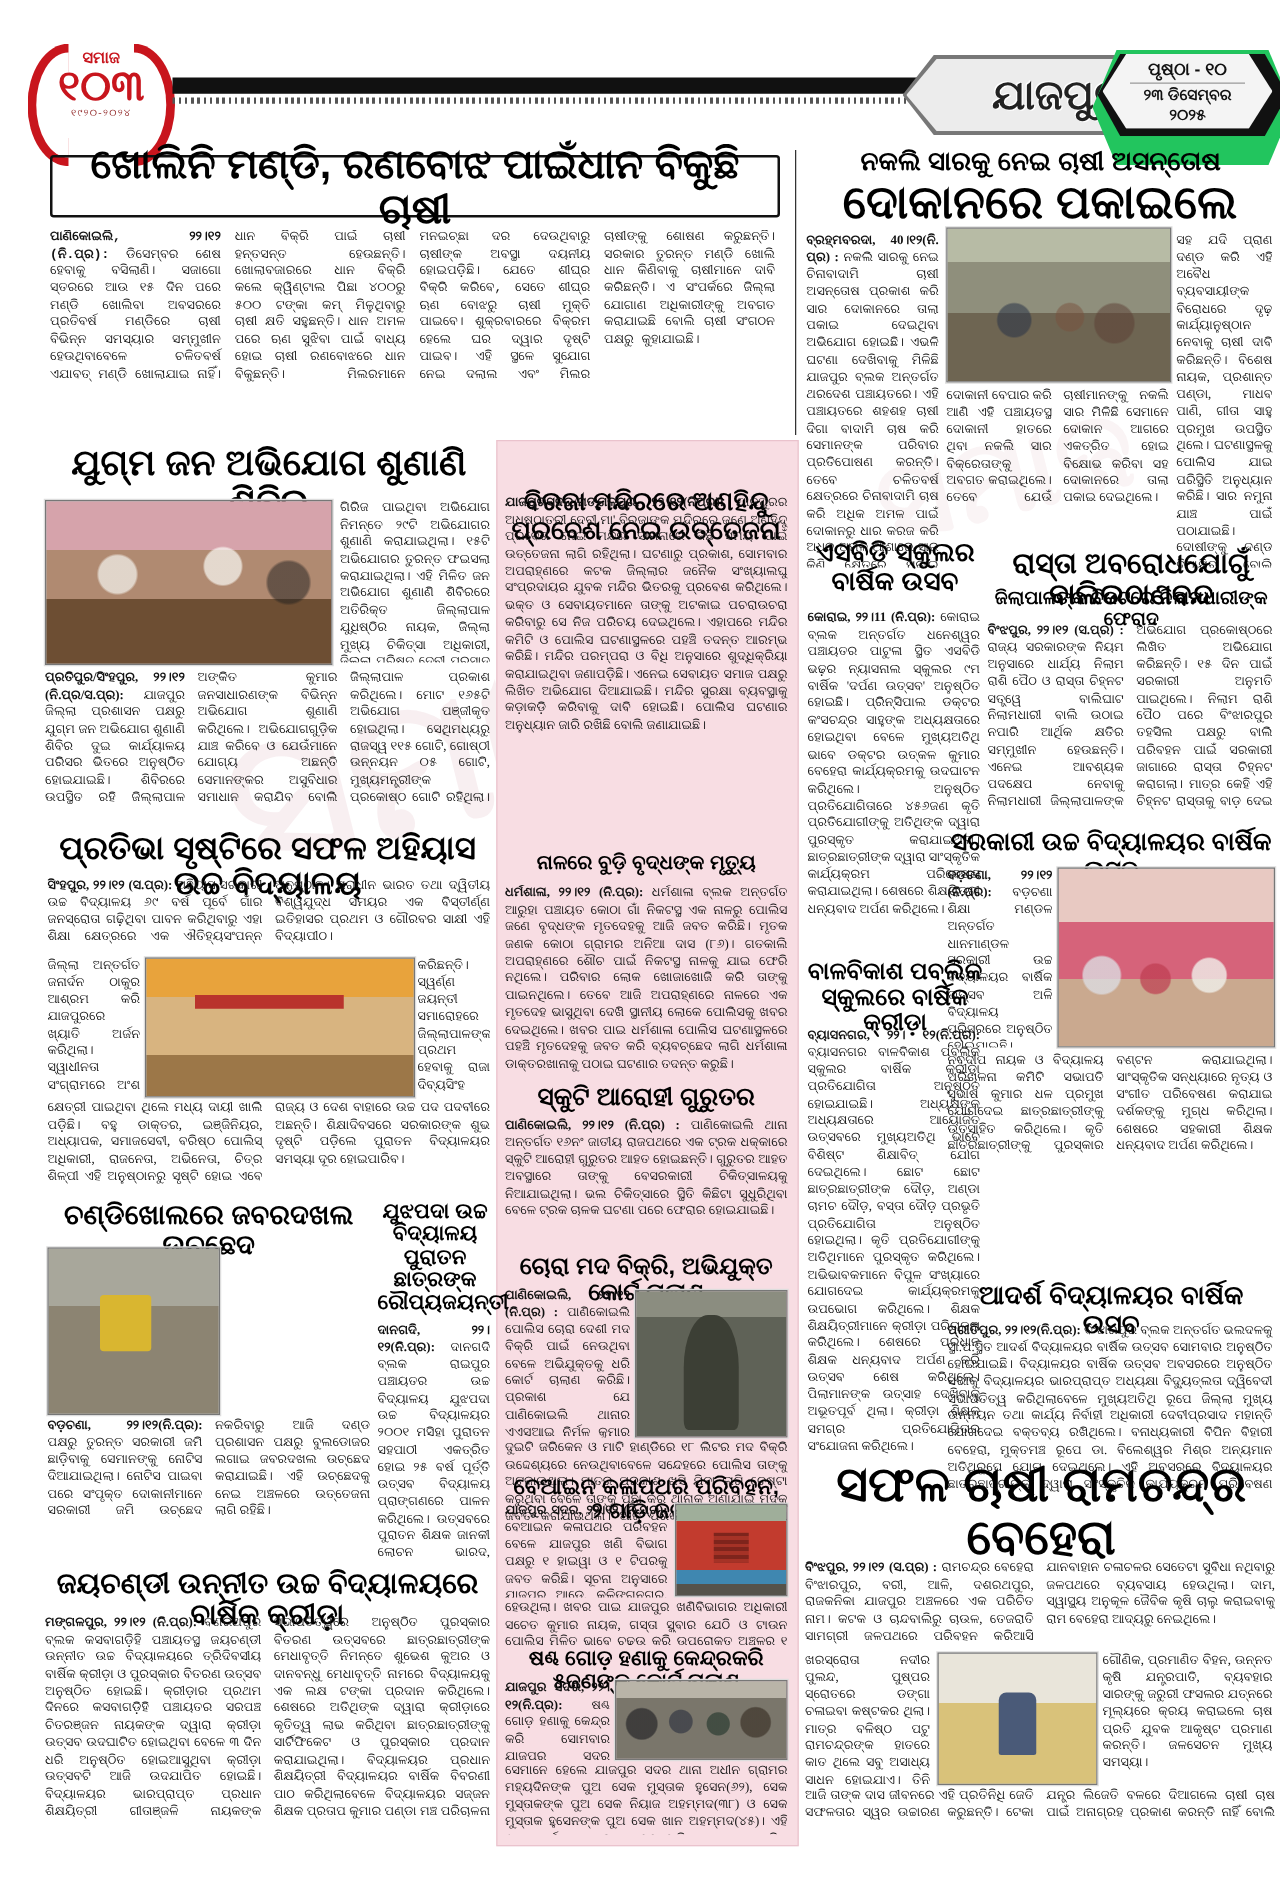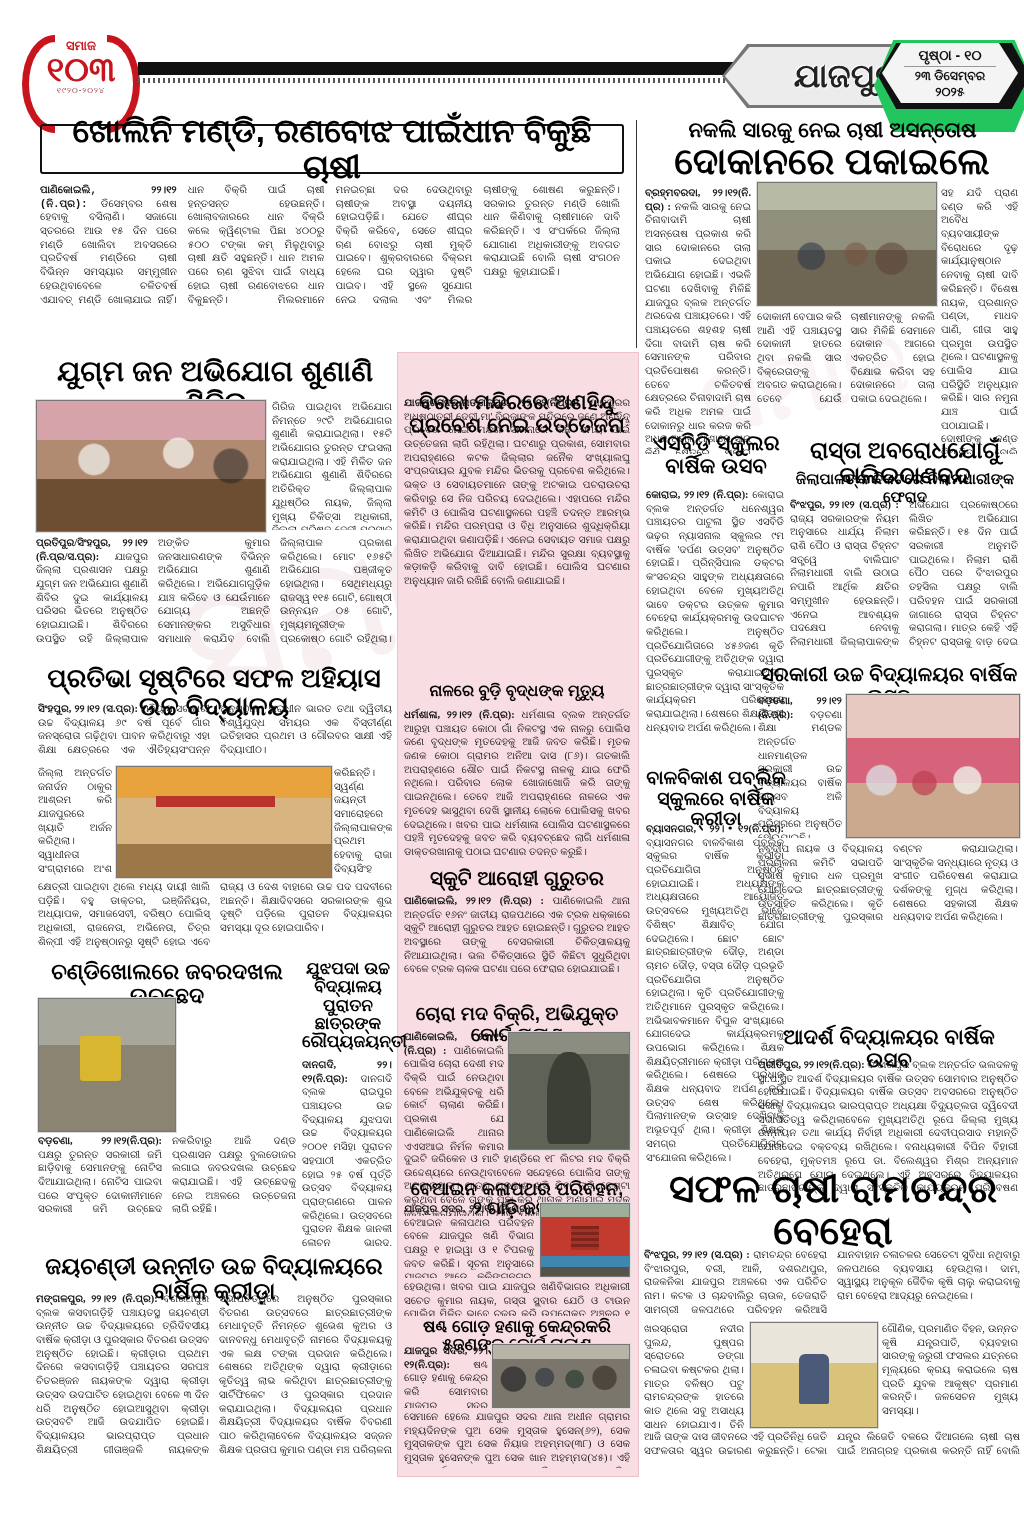--- a/index.html
+++ b/index.html
@@ -118,21 +118,21 @@
     <div class="hl" style="font-size:33px;">ଖୋଲିନି ମଣ୍ଡି, ରଣବୋଝ ପାଇଁଧାନ ବିକୁଛି ଚାଷୀ</div>
   </div>
   <div class="abs body c4" style="left:40px;top:184px;width:580px;height:168px;font-family:Liberation Mono, monospace;">
     <span class="dl">ପାଣିକୋଇଲି, ୨୨।୧୨ (ନି.ପ୍ର):</span>
     <span>ଡିସେମ୍ବର ଶେଷ ହେବାକୁ ବସିଲାଣି। ସଜାଗୋ ସ୍ତରରେ ଆଉ ୧୫ ଦିନ ପରେ ମଣ୍ଡି ଖୋଲିବା ଅବସରରେ ପ୍ରତିବର୍ଷ ମଣ୍ଡିରେ ଚାଷୀ ବିଭିନ୍ନ ସମସ୍ୟାର ସମ୍ମୁଖୀନ ହେଉଥିବାବେଳେ ଚଳିତବର୍ଷ ଏଯାବତ୍ ମଣ୍ଡି ଖୋଲାଯାଇ ନାହିଁ। ଧାନ ବିକ୍ରି ପାଇଁ ଚାଷୀ ହନ୍ତସନ୍ତ ହେଉଛନ୍ତି। ଖୋଲାବଜାରରେ ଧାନ ବିକ୍ରି କଲେ କ୍ୱିଣ୍ଟାଲ ପିଛା ୪୦୦ରୁ ୫୦୦ ଟଙ୍କା କମ୍ ମିଳୁଥିବାରୁ ଚାଷୀ କ୍ଷତି ସହୁଛନ୍ତି। ଧାନ ଅମଳ ପରେ ଋଣ ସୁଝିବା ପାଇଁ ବାଧ୍ୟ ହୋଇ ଚାଷୀ ରଣବୋଝରେ ଧାନ ବିକୁଛନ୍ତି। ମିଲରମାନେ ମନଇଚ୍ଛା ଦର ଦେଉଥିବାରୁ ଚାଷୀଙ୍କ ଅବସ୍ଥା ଦୟନୀୟ ହୋଇପଡ଼ିଛି। ଯେତେ ଶୀଘ୍ର ବିକ୍ରି କରିବେ, ସେତେ ଶୀଘ୍ର ଋଣ ବୋଝରୁ ଚାଷୀ ମୁକ୍ତି ପାଇବେ। ଶୁକ୍ରବାରରେ ବିକ୍ରମ ହେଲେ ଘର ଦ୍ୱାର ଦୃଷ୍ଟି ପାଇବ। ଏହି ସ୍ଥଳେ ସୁଯୋଗ ନେଇ ଦଲାଲ ଏବଂ ମିଲର ଚାଷୀଙ୍କୁ ଶୋଷଣ କରୁଛନ୍ତି। ସରକାର ତୁରନ୍ତ ମଣ୍ଡି ଖୋଲି ଧାନ କିଣିବାକୁ ଚାଷୀମାନେ ଦାବି କରିଛନ୍ତି। ଏ ସଂପର୍କରେ ଜିଲ୍ଲା ଯୋଗାଣ ଅଧିକାରୀଙ୍କୁ ଅବଗତ କରାଯାଇଛି ବୋଲି ଚାଷୀ ସଂଗଠନ ପକ୍ଷରୁ କୁହାଯାଇଛି।</span>
   </div>
 
   <div class="abs sub" style="left:650px;top:118px;width:365px;font-size:21px;">ନକଲି ସାରକୁ ନେଇ ଚାଷୀ ଅସନ୍ତୋଷ</div>
   <div class="abs hl" style="left:646px;top:142px;width:372px;font-size:37px;">ଦୋକାନରେ ପକାଇଲେ ତାଲା</div>
   <div class="abs body" style="left:645px;top:186px;width:106px;height:268px;">
-    <span class="dl">ବ୍ରହ୍ମବରଦା, ୨୨।୧୨(ନି. ପ୍ର) :</span>
+    <span class="dl">ବ୍ରହ୍ମବରଦା, 40।୧୨(ନି. ପ୍ର) :</span>
     <span>ନକଲି ସାରକୁ ନେଇ ଚିନାବାଦାମି ଚାଷୀ ଅସନ୍ତୋଷ ପ୍ରକାଶ କରି ସାର ଦୋକାନରେ ତାଲା ପକାଇ ଦେଇଥିବା ଅଭିଯୋଗ ହୋଇଛି। ଏଭଳି ଘଟଣା ଦେଖିବାକୁ ମିଳିଛି ଯାଜପୁର ବ୍ଲକ ଅନ୍ତର୍ଗତ ଥରଦେଶ ପଞ୍ଚାୟତରେ। ଏହି ପଞ୍ଚାୟତରେ ଶହଶହ ଚାଷୀ ଦିଗା ବାଦାମି ଚାଷ କରି ସେମାନଙ୍କ ପରିବାର ପ୍ରତିପୋଷଣ କରନ୍ତି। ତେବେ ଚଳିତବର୍ଷ କ୍ଷେତ୍ରରେ ଚିନାବାଦାମି ଚାଷ କରି ଅଧିକ ଅମଳ ପାଇଁ ଦୋକାନରୁ ଧାର କରଜ କରି ଅଧିକ ଅମଳ ଆଶାରେ ସାର କିଣି କ୍ଷେତରେ ପକାଇ ଦେଇଛନ୍ତି।</span>
   </div>
   <div class="photo ph-crowd" style="left:757px;top:182px;width:178px;height:122px;"></div>
   <div class="abs body" style="left:757px;top:310px;width:178px;height:144px;column-count:2;column-gap:9px;">ଦୋକାନୀ ବେପାର କରି ଆଣି ଏହି ପଞ୍ଚାୟତସ୍ଥ ଦୋକାନୀ ହାତରେ ଥିବା ନକଲି ସାର ବିକ୍ରେତାଙ୍କୁ ଅବଗତ କରାଇଥିଲେ। ତେବେ ଯେଉଁ ଚାଷୀମାନଙ୍କୁ ନକଲି ସାର ମିଳିଛି ସେମାନେ ଦୋକାନ ଆଗରେ ଏକତ୍ରିତ ହୋଇ ବିକ୍ଷୋଭ କରିବା ସହ ଦୋକାନରେ ତାଲା ପକାଇ ଦେଇଥିଲେ।</div>
   <div class="abs body" style="left:941px;top:186px;width:77px;height:268px;">ସହ ଯଦି ପ୍ରାଣ ଦଣ୍ଡ କରି ଏହି ଅବୈଧ ବ୍ୟବସାୟୀଙ୍କ ବିରୋଧରେ ଦୃଢ଼ କାର୍ଯ୍ୟାନୁଷ୍ଠାନ ନେବାକୁ ଚାଷୀ ଦାବି କରିଛନ୍ତି। ବିଶେଷ ନାୟକ, ପ୍ରଶାନ୍ତ ପଣ୍ଡା, ମାଧବ ପାଣି, ଗୀତା ସାହୁ ପ୍ରମୁଖ ଉପସ୍ଥିତ ଥିଲେ। ଘଟଣାସ୍ଥଳକୁ ପୋଲିସ ଯାଇ ପରିସ୍ଥିତି ଅନୁଧ୍ୟାନ କରିଛି। ସାର ନମୁନା ଯାଞ୍ଚ ପାଇଁ ପଠାଯାଇଛି। ଦୋଷୀଙ୍କୁ ଦଣ୍ଡ ଦିଆଯିବ ବୋଲି ପ୍ରଶାସନ ପ୍ରତିଶ୍ରୁତି ଦେଇଛି।</div>
 
   <div class="abs hl" style="left:40px;top:356px;width:350px;font-size:29px;">ଯୁଗ୍ମ ଜନ ଅଭିଯୋଗ ଶୁଣାଣି ଶିବିର</div>
   <div class="photo ph-meeting" style="left:36px;top:400px;width:228px;height:130px;"></div>
   <div class="abs body" style="left:272px;top:400px;width:120px;height:130px;">ଗିରିଜ ପାଇଥିବା ଅଭିଯୋଗ ନିମନ୍ତେ ୨୯ଟି ଅଭିଯୋଗର ଶୁଣାଣି କରାଯାଇଥିଲା। ୧୫ଟି ଅଭିଯୋଗର ତୁରନ୍ତ ଫଇସଲା କରାଯାଇଥିଲା। ଏହି ମିଳିତ ଜନ ଅଭିଯୋଗ ଶୁଣାଣି ଶିବିରରେ ଅତିରିକ୍ତ ଜିଲ୍ଲାପାଳ ଯୁଧିଷ୍ଠିର ନାୟକ, ଜିଲ୍ଲା ମୁଖ୍ୟ ଚିକିତ୍ସା ଅଧିକାରୀ, ଜିଲ୍ଲା ପରିଷଦ ଦେବୀ ପ୍ରସାଦ ମହାନ୍ତି, ଭାରପ୍ରାପ୍ତ ଉପ ଜିଲ୍ଲାପାଳ ପ୍ରଥମ ରାଣୀ ନାୟକ ଉପସ୍ଥିତ ଥିଲେ।</div>
   <div class="abs body c3" style="left:36px;top:536px;width:356px;height:122px;">
@@ -179,21 +179,21 @@
   <div class="abs hl" style="left:404px;top:1318px;width:226px;font-size:17px;">ଷଣ୍ଢ ଗୋଡ଼ ହଣାକୁ କେନ୍ଦ୍ରକରି ୫ଜଣଙ୍କୁ କୋର୍ଟ ଚାଲାଣ</div>
   <div class="photo ph-group" style="left:492px;top:1344px;width:136px;height:62px;"></div>
   <div class="abs body" style="left:404px;top:1344px;width:84px;height:64px;">
     <span class="dl">ଯାଜପୁର ସଦର, ୨୨।୧୨(ନି.ପ୍ର):</span>
     <span>ଷଣ୍ଢ ଗୋଡ଼ ହଣାକୁ କେନ୍ଦ୍ର କରି ସୋମବାର ଯାଜପୁର ସଦର ପୋଲିସ ୫ଜଣ ଦୁର୍ବୃତ୍ତଙ୍କୁ କୋର୍ଟ ଚାଲାଣ କରିଛି।</span>
   </div>
   <div class="abs body" style="left:404px;top:1410px;width:226px;height:58px;">ସେମାନେ ହେଲେ ଯାଜପୁର ସଦର ଥାନା ଅଧୀନ ଗ୍ରାମର ମହ୍ୟଦିନଙ୍କ ପୁଅ ସେକ ମୁସ୍ତାକ ହୁସେନ(୬୨), ସେକ ମୁସ୍ତାକଙ୍କ ପୁଅ ସେକ ନିୟାଜ ଅହମ୍ମଦ(୩୮) ଓ ସେକ ମୁସ୍ତାକ ହୁସେନଙ୍କ ପୁଅ ସେକ ଖାନ ଅହମ୍ମଦ(୪୫)। ଏହି ୫ଜଣ ଦୁର୍ବୃତ୍ତ ଷଣ୍ଢର ଗୋଡ଼କୁ ହାଣିଥିବା ନେଇ ପୋଲିସ ତଦନ୍ତ ଜାରିବା ପରେ ସେମାନଙ୍କୁ ଗିରଫ କରି ଥାନାରେ ଅଟକ ରଖି ପଚରାଉଚରା କରିବା ପରେ ସୋମବାର ପୂର୍ବାହ୍ଣରେ ସଦର ପୋଲିସ କୋର୍ଟ ଚାଲାଣ କରିଛି।</div>
 
   <div class="abs hl" style="left:646px;top:432px;width:140px;font-size:21px;">ଏସବିଡି ସ୍କୁଲର ବାର୍ଷିକ ଉସବ</div>
   <div class="abs body" style="left:646px;top:488px;width:138px;height:276px;">
-    <span class="dl">କୋରାଇ, ୨୨।୧୨ (ନି.ପ୍ର):</span>
+    <span class="dl">କୋରାଇ, ୨୨।11 (ନି.ପ୍ର):</span>
     <span>କୋରାଇ ବ୍ଲକ ଅନ୍ତର୍ଗତ ଧନେଶ୍ୱର ପଞ୍ଚାୟତର ପାଟୁଳା ସ୍ଥିତ ଏସବିଡି ଭଢ଼ର ନ୍ୟାସନାଲ ସ୍କୁଲର ୯ମ ବାର୍ଷିକ 'ଦର୍ପଣ ଉତ୍ସବ' ଅନୁଷ୍ଠିତ ହୋଇଛି। ପ୍ରିନ୍ସିପାଲ ଡକ୍ଟର କଂସଚନ୍ଦ୍ର ସାହୁଙ୍କ ଅଧ୍ୟକ୍ଷତାରେ ହୋଇଥିବା ବେଳେ ମୁଖ୍ୟଅତିଥି ଭାବେ ଡକ୍ଟର ଉତ୍କଳ କୁମାର ବେହେରା କାର୍ଯ୍ୟକ୍ରମକୁ ଉଦଘାଟନ କରିଥିଲେ। ଅନୁଷ୍ଠିତ ପ୍ରତିଯୋଗିତାରେ ୪୫୬ଜଣ କୃତି ପ୍ରତିଯୋଗୀଙ୍କୁ ଅତିଥିଙ୍କ ଦ୍ୱାରା ପୁରସ୍କୃତ କରାଯାଇଥିଲା। ଛାତ୍ରଛାତ୍ରୀଙ୍କ ଦ୍ୱାରା ସାଂସ୍କୃତିକ କାର୍ଯ୍ୟକ୍ରମ ପରିବେଷଣ କରାଯାଇଥିଲା। ଶେଷରେ ଶିକ୍ଷୟିତ୍ରୀ ଧନ୍ୟବାଦ ଅର୍ପଣ କରିଥିଲେ।</span>
   </div>
 
   <div class="abs hl" style="left:790px;top:438px;width:230px;font-size:23px;">ରାସ୍ତା ଅବରୋଧଯୋଗୁଁ ବାଲିଉଠାଣବନ୍ଦ</div>
   <div class="abs sub" style="left:792px;top:470px;width:226px;font-size:15px;">ଜିଲାପାଳଙ୍କ ନିକଟରେ ନିଲାମଧାରୀଙ୍କ ଫେରାଦ</div>
   <div class="abs body c2" style="left:790px;top:498px;width:228px;height:160px;">
     <span class="dl">ବିଂଝପୁର, ୨୨।୧୨ (ସ.ପ୍ର) :</span>
     <span>ରାଜ୍ୟ ସରକାରଙ୍କ ନିୟମ ଅନୁସାରେ ଧାର୍ଯ୍ୟ ନିଲାମ ରାଶି ପୈଠ ଓ ରାସ୍ତା ଚିହ୍ନଟ ସତ୍ତ୍ୱେ ବାଲିଘାଟ ନିଲାମଧାରୀ ବାଲି ଉଠାଇ ନପାରି ଆର୍ଥିକ କ୍ଷତିର ସମ୍ମୁଖୀନ ହେଉଛନ୍ତି। ଏନେଇ ଆବଶ୍ୟକ ପଦକ୍ଷେପ ନେବାକୁ ନିଲାମଧାରୀ ଜିଲ୍ଲାପାଳଙ୍କ ଅଭିଯୋଗ ପ୍ରକୋଷ୍ଠରେ ଲିଖିତ ଅଭିଯୋଗ କରିଛନ୍ତି। ୧୫ ଦିନ ପାଇଁ ସରକାରୀ ଅନୁମତି ପାଇଥିଲେ। ନିଲାମ ରାଶି ପୈଠ ପରେ ବିଂଝାରପୁର ତହସିଲ ପକ୍ଷରୁ ବାଲି ପରିବହନ ପାଇଁ ସରକାରୀ ଜାଗାରେ ରାସ୍ତା ଚିହ୍ନଟ କରାଗଲା। ମାତ୍ର କେହି ଏହି ଚିହ୍ନଟ ରାସ୍ତାକୁ ବାଡ଼ ଦେଇ ଅବରୋଧ କରିଛନ୍ତି। ଫଳରେ ନଦୀ ପଠାରୁ ବାଲି ଉଠାଣ ସଂପୂର୍ଣ୍ଣ ବନ୍ଦ ହୋଇଛି। ନିଲାମଧାରୀ ବାଲି ଉଠାଇ ନପାରି ଦୈନିକ ଆର୍ଥିକ କ୍ଷତି ସହୁଛନ୍ତି ଓ ତାଙ୍କୁ ନ୍ୟାୟ ମିଳୁଛି ତା ଉପରେ ନିଲାମଧାରୀ ଶ୍ରୀ ସାହୁ ଅପେକ୍ଷା କରିଥିବା କହିଛନ୍ତି।</span>
   </div>
 

